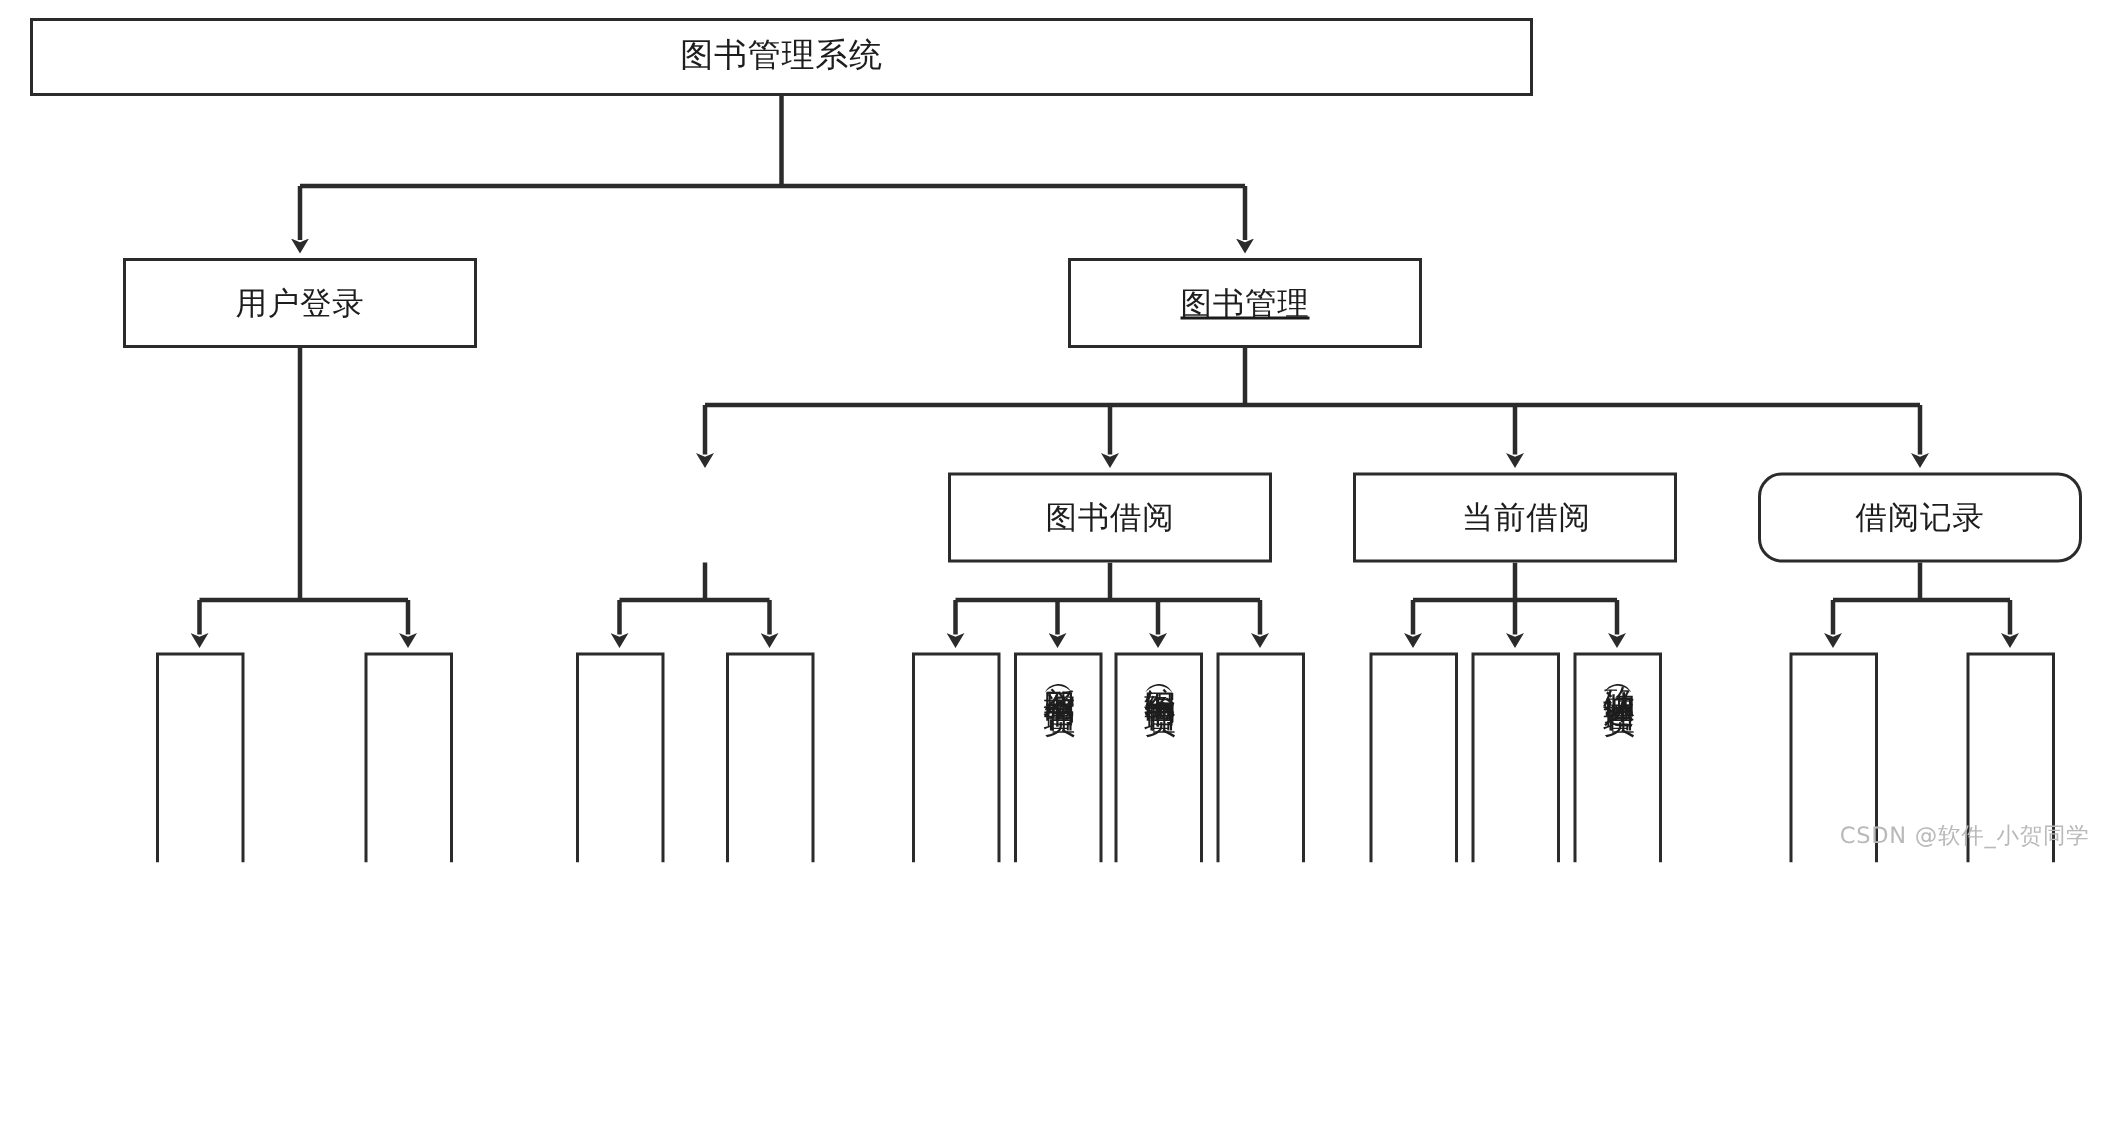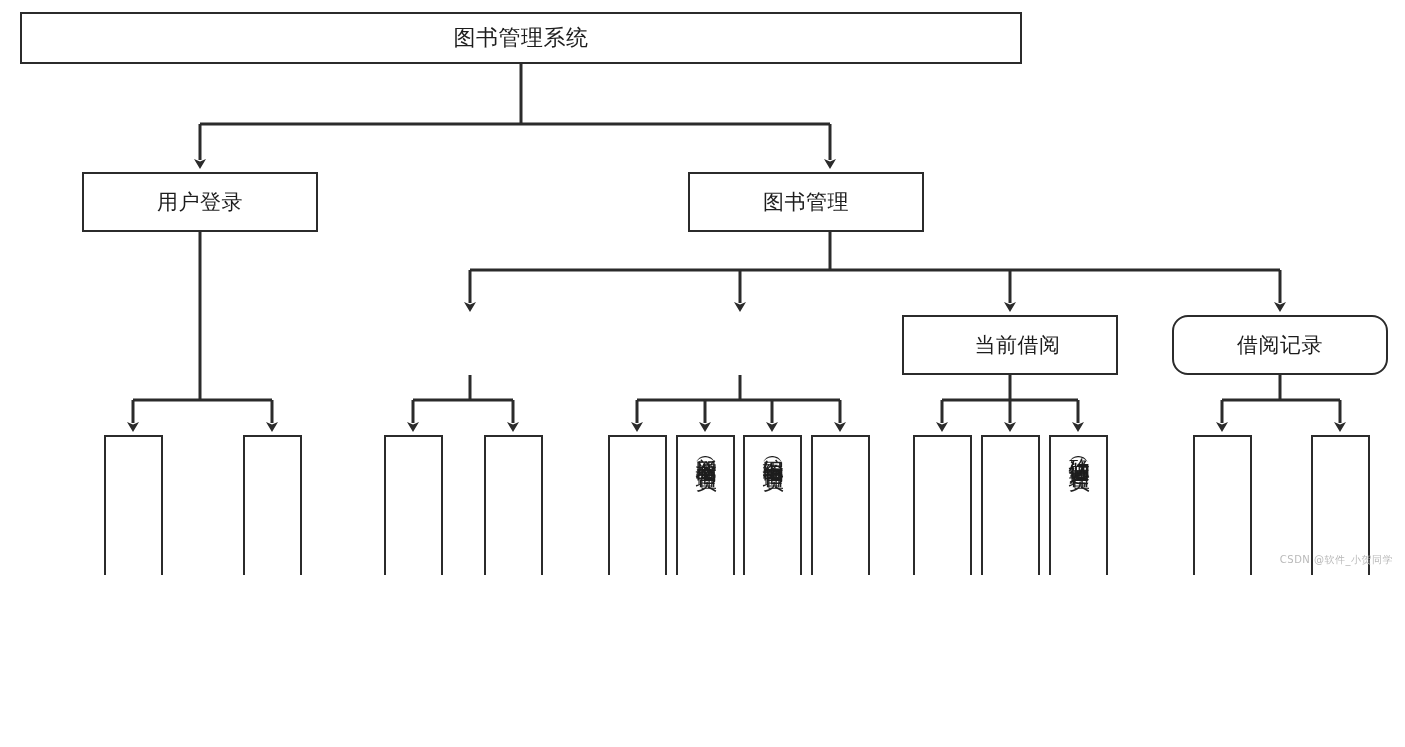--- a/index.html
+++ b/index.html
@@ -68,21 +68,21 @@
     margin: 0 auto;
   }
   .node.vert.center-text {
     align-items: center;
     padding-top: 0;
   }
   #watermark {
     position: absolute;
     right: 12px;
     bottom: 8px;
-    font-size: 10px;
+    font-size: 15px;
     color: #b9b9b9;
     letter-spacing: 0.5px;
     z-index: 5;
     white-space: nowrap;
   }
 </style>
 </head>
 <body>
 
 <div id="diagram">
@@ -137,24 +137,27 @@
     </g>
   </svg>
 
   <div class="node root horiz" style="left:20px; top:12px; width:1002px; height:52px;">
     <span class="node-label">图书管理系统</span>
   </div>
 
   <div class="node horiz" style="left:82px; top:172px; width:236px; height:60px;">
     <span class="node-label">用户登录</span>
   </div>
-  <div class="node horiz" style="left:688px; top:172px; width:236px; height:60px;">
+  <div class="node horiz" style="left:712px; top:172px; width:236px; height:60px;text-decoration:underline;">
     <span class="node-label">图书管理</span>
   </div>
 
+  <div class="node horiz" style="left:632px; top:315px; width:216px; height:60px;">
+    <span class="node-label">图书借阅</span>
+  </div>
   <div class="node horiz" style="left:902px; top:315px; width:216px; height:60px;padding-left:15px;">
     <span class="node-label">当前借阅</span>
   </div>
   <div class="node horiz" style="left:1172px; top:315px; width:216px; height:60px;border-radius:16px;">
     <span class="node-label">借阅记录</span>
   </div>
 
   <div class="node vert center-text" style="left:104px; top:435px; width:59px; height:300px;">
     <span class="node-label">用户登录</span>
   </div>

